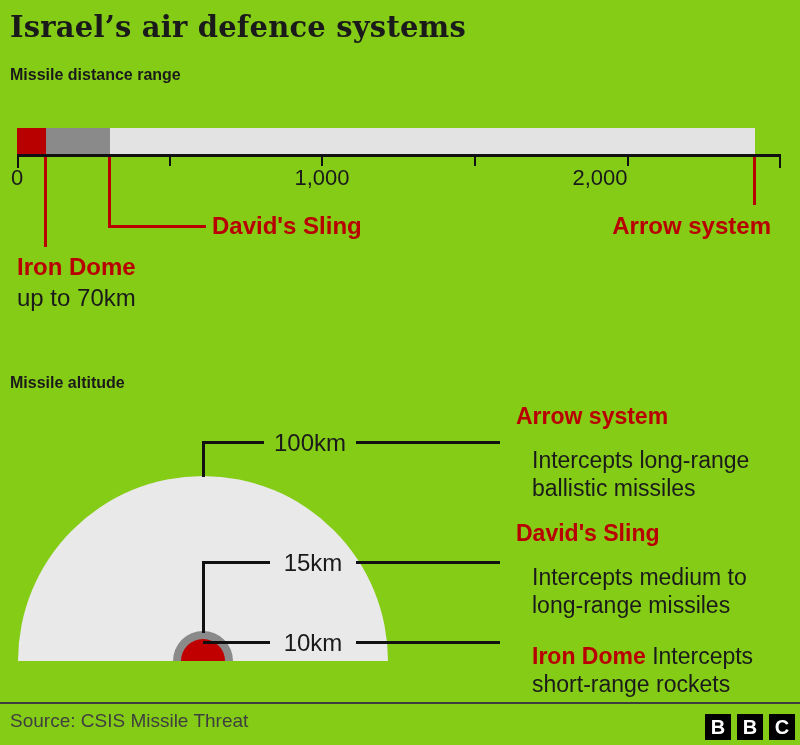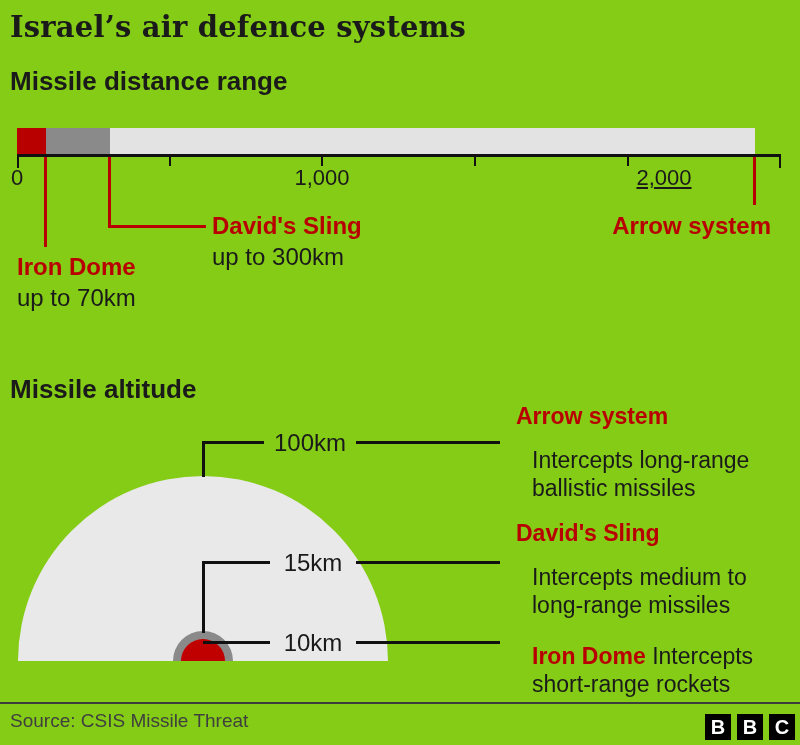--- a/index.html
+++ b/index.html
@@ -4,21 +4,21 @@
 <style>
   html,body{margin:0;padding:0;}
   body{background:#d8d8d8;font-family:"Liberation Sans",sans-serif;}
   .canvas{position:relative;width:800px;height:745px;background:#84cc16;overflow:hidden;
           -webkit-font-smoothing:antialiased;}
   .abs{position:absolute;}
 
   
   .title{left:10px;top:10px;font-family:"DejaVu Serif",serif;font-weight:700;
          font-size:29px;color:#1a1a1a;letter-spacing:.2px;}
-  .subhead{font-size:26px;font-weight:700;color:#1a1a1a;left:10px;}
+  .subhead{font-size:16px;font-weight:700;color:#1a1a1a;left:10px;}
 
   
   .track{top:128px;height:26px;}
   .axis-line{left:17px;top:154px;width:764px;height:3px;background:#111;}
   .tick{top:157px;width:2px;height:9px;background:#111;}
   .tick-label{top:165px;width:80px;text-align:center;font-size:22px;color:#1a1a1a;}
   .redline{background:#b80000;}
   .sys-label{font-size:24px;line-height:31px;color:#1a1a1a;}
   .sys-name{font-weight:700;color:#b80000;}
   .right-align{text-align:right;}
@@ -55,34 +55,33 @@
     <div class="abs axis-line"></div>
     <div class="abs tick" style="left:17px;height:11px;"></div>
     <div class="abs tick" style="left:169px;"></div>
     <div class="abs tick" style="left:321px;"></div>
     <div class="abs tick" style="left:474px;"></div>
     <div class="abs tick" style="left:627px;"></div>
     <div class="abs tick" style="left:779px;height:11px;"></div>
 
     <div class="abs tick-label" style="left:-23px;">0</div>
     <div class="abs tick-label" style="left:282px;">1,000</div>
-    <div class="abs tick-label" style="left:624px;text-decoration:underline;">2,000</div>
+    <div class="abs tick-label" style="left:560px;">2,000</div>
 
     <div class="abs redline" style="left:44px;top:157px;width:3px;height:90px;"></div>
     <div class="abs redline" style="left:108px;top:157px;width:3px;height:71px;"></div>
     <div class="abs redline" style="left:108px;top:225px;width:98px;height:3px;"></div>
     <div class="abs redline" style="left:753px;top:157px;width:3px;height:48px;"></div>
 
     <div class="abs sys-label" style="left:17px;top:251px;">
       <div class="sys-name">Iron Dome</div>
       <div>up to 70km</div>
     </div>
     <div class="abs sys-label" style="left:212px;top:210px;">
       <div class="sys-name">David's Sling</div>
-      <div>up to 300km</div>
     </div>
     <div class="abs sys-label right-align" style="right:29px;top:210px;">
       <div class="sys-name">Arrow system</div>
     </div>
   </div>
 
   <div class="abs subhead" style="top:360px;margin-top:14px;">Missile altitude</div>
 
   <div>
 

